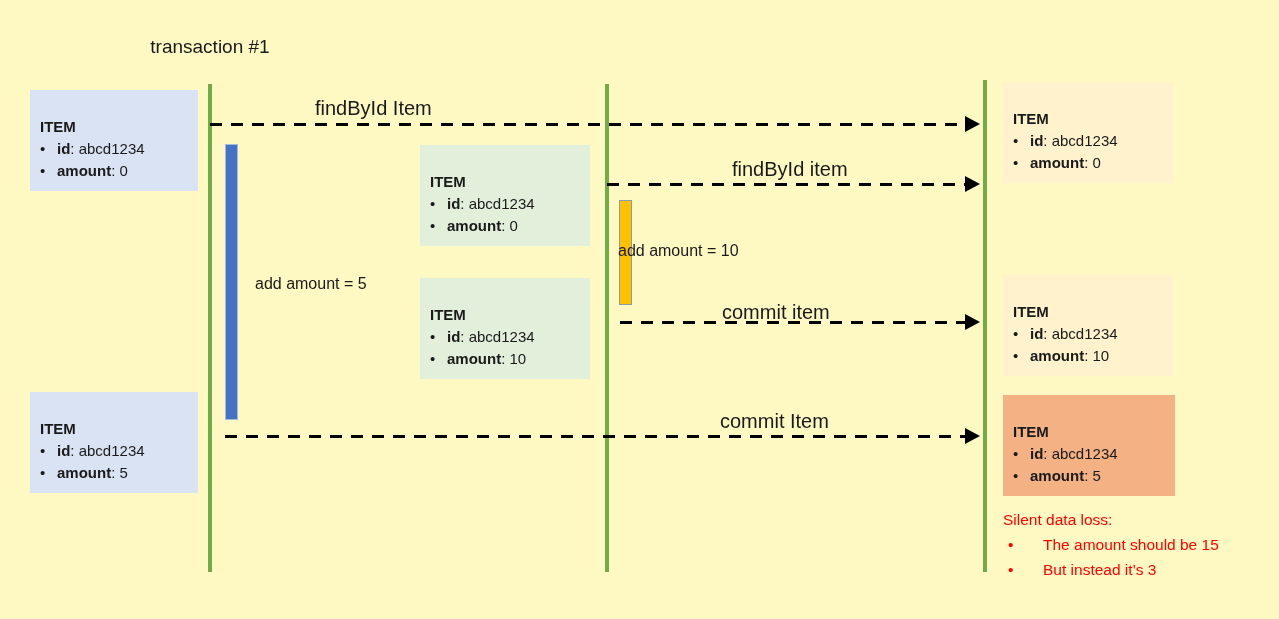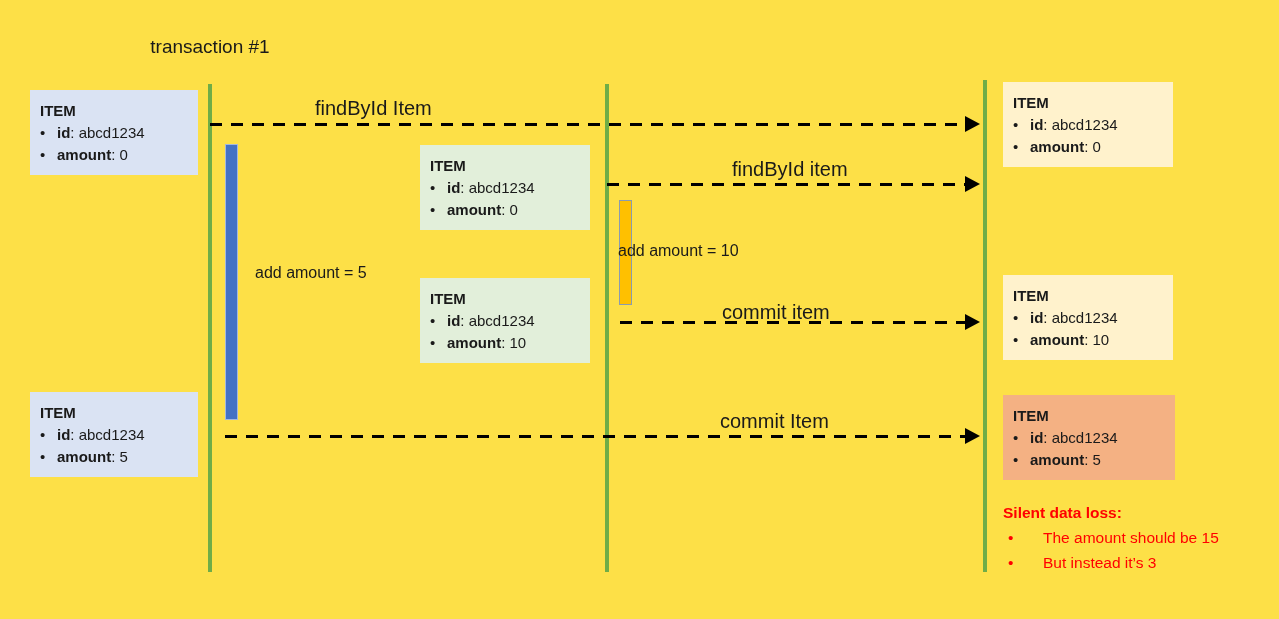--- a/index.html
+++ b/index.html
@@ -1,23 +1,23 @@
 <!DOCTYPE html>
 <html><head>
 <meta charset="utf-8">
 <style>
   html,body{margin:0;padding:0;background:#fff;}
   body{font-family:"Liberation Sans",sans-serif;color:#1a1a1a;}
-  #canvas{position:relative;width:1279px;height:619px;background:#fde047;overflow:hidden;}
+  #canvas{position:relative;width:1279px;height:619px;background:#fef9c3;overflow:hidden;}
 
   .lane-header{position:absolute;width:220px;text-align:center;font-size:19px;top:36px;}
 
   .lifeline{position:absolute;width:4px;background:#70ad47;}
 
-  .itembox{position:absolute;box-sizing:border-box;padding:10px 10px 9px 10px;font-size:15px;line-height:22px;}
+  .itembox{position:absolute;box-sizing:border-box;padding:26px 10px 9px 10px;font-size:15px;line-height:22px;}
   .itembox .ib-title{font-weight:bold;}
   .box-blue{background:#dae3f3;width:168px;}
   .box-green{background:#e2efda;width:170px;}
   .box-yellow{background:#fff2cc;width:170px;}
   .box-orange{background:#f4b183;width:172px;}
   .field{display:flex;}
   .field .bullet{flex:none;width:17px;}
   .field b{font-weight:bold;}
 
   .activation{position:absolute;box-sizing:border-box;}
@@ -25,21 +25,21 @@
   .bar-orange{background:#ffc000;border:1px solid #8a9bb0;}
 
   .msg-line{position:absolute;height:3px;
     background:repeating-linear-gradient(90deg,#000 0,#000 12px,transparent 12px,transparent 21px);}
   .arrowhead{position:absolute;width:0;height:0;
     border-left:15px solid #000;border-top:8px solid transparent;border-bottom:8px solid transparent;}
   .msg-label{position:absolute;font-size:20px;white-space:nowrap;}
   .op-label{position:absolute;font-size:16px;white-space:nowrap;}
 
   .note{position:absolute;color:#ff0000;font-size:15.5px;line-height:25px;width:275px;}
-  .note .note-title{font-weight:bold;}
+  .note .note-title{font-weight:normal;margin-top:7px;}
   .note .field .bullet{width:40px;padding-left:5px;box-sizing:border-box;}
 </style>
 </head>
 <body>
 
 <div id="canvas">
 
   <div class="lane-header" style="left:100px;">transaction #1</div>
 
   <div class="lifeline" style="left:208px;top:84px;height:488px;"></div>
@@ -58,21 +58,21 @@
   <div class="arrowhead" style="left:965px;top:176px;"></div>
 
   <div class="msg-label" style="left:722px;top:301px;">commit item</div>
   <div class="msg-line" style="left:620px;top:321px;width:346px;"></div>
   <div class="arrowhead" style="left:965px;top:314px;"></div>
 
   <div class="msg-label" style="left:720px;top:410px;">commit Item</div>
   <div class="msg-line" style="left:225px;top:435px;width:741px;"></div>
   <div class="arrowhead" style="left:965px;top:428px;"></div>
 
-  <div class="op-label" style="left:255px;top:264px;">add amount = 5</div>
+  <div class="op-label" style="left:255px;top:275px;">add amount = 5</div>
   <div class="op-label" style="left:618px;top:242px;">add amount = 10</div>
 
   <div class="itembox box-blue" style="left:30px;top:90px;">
     <div class="ib-title">ITEM</div>
     <div class="field">
       <span class="bullet">•</span>
       <span><b>id</b><span>: abcd1234</span></span>
     </div>
     <div class="field">
       <span class="bullet">•</span>

